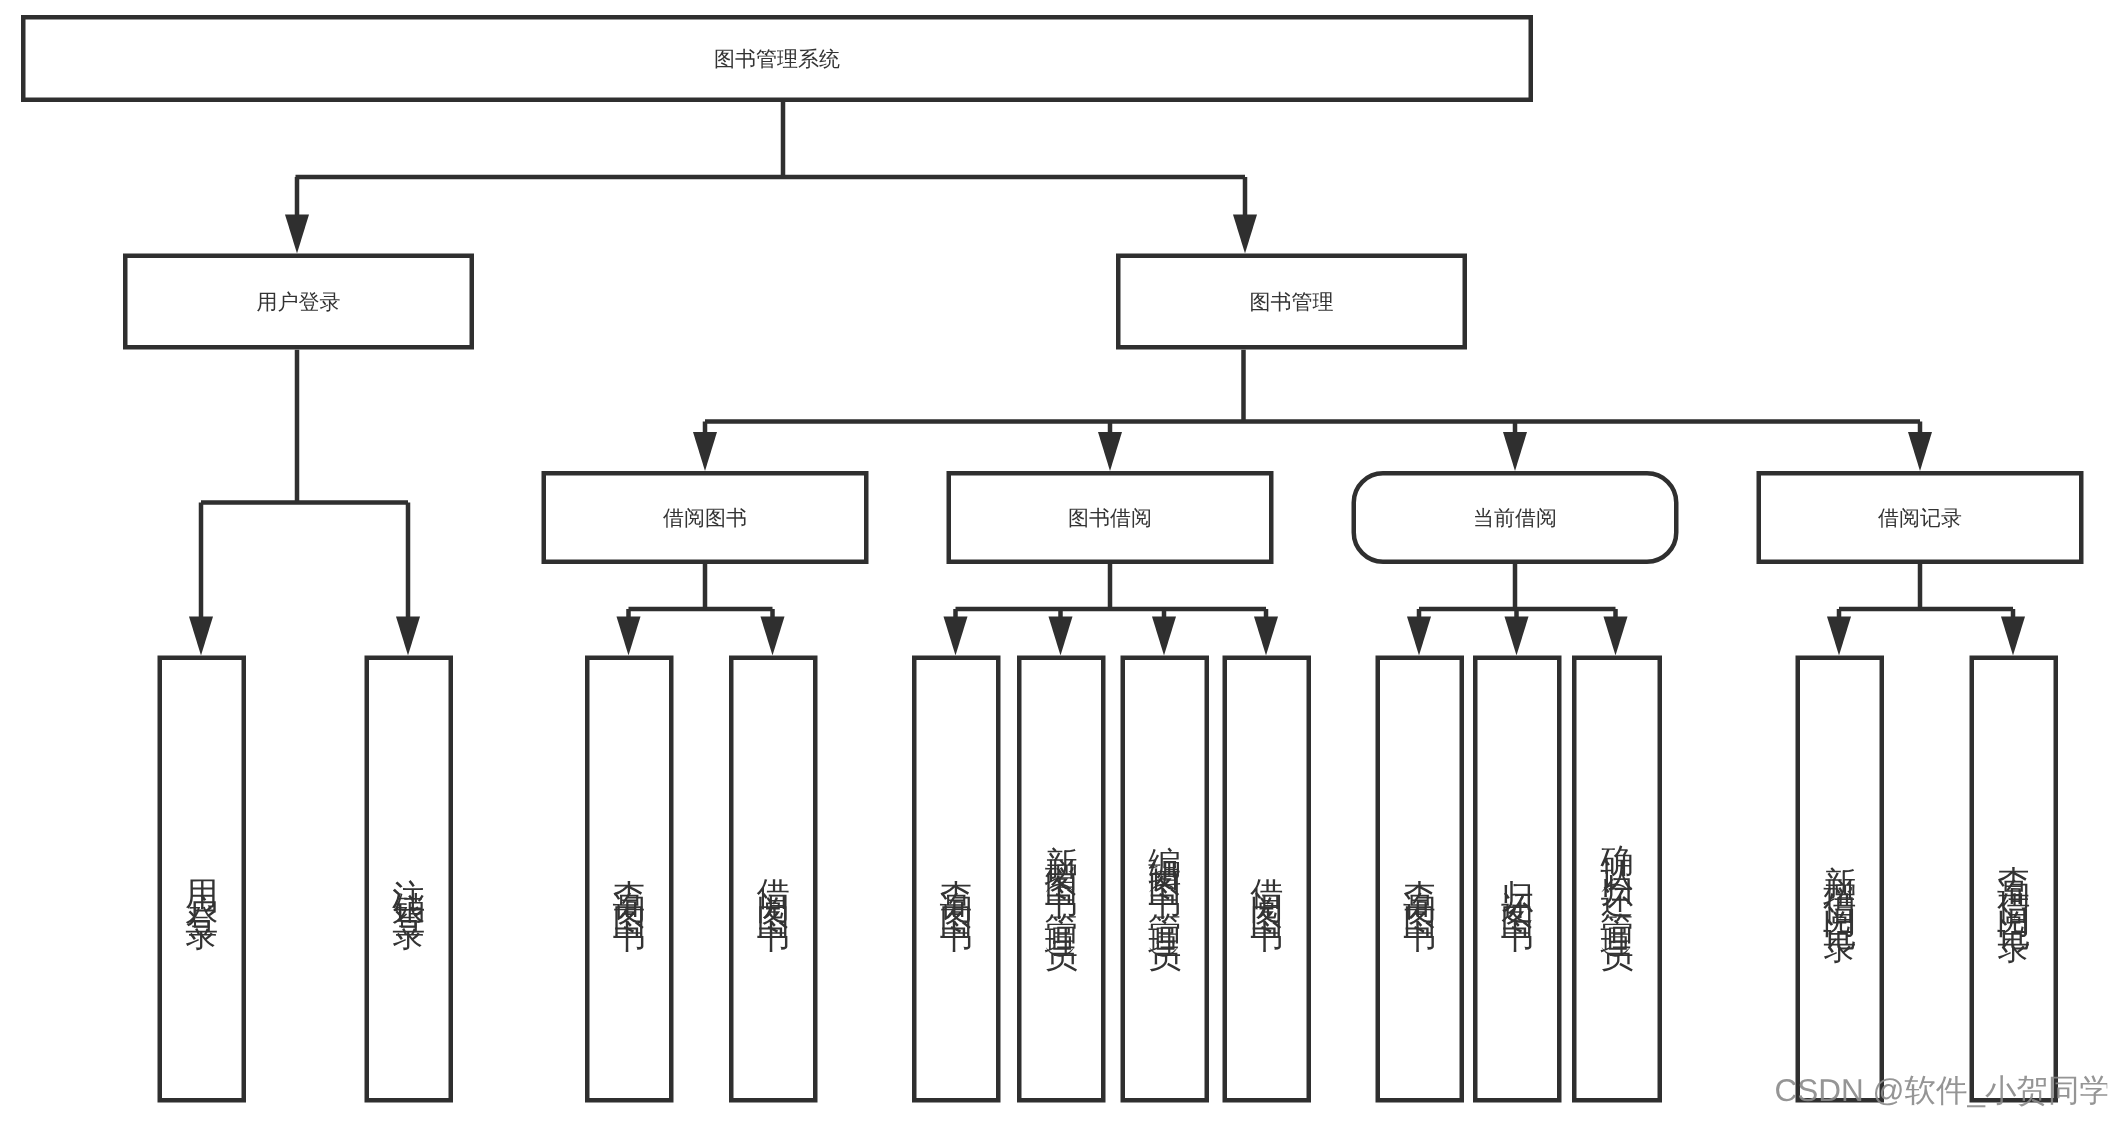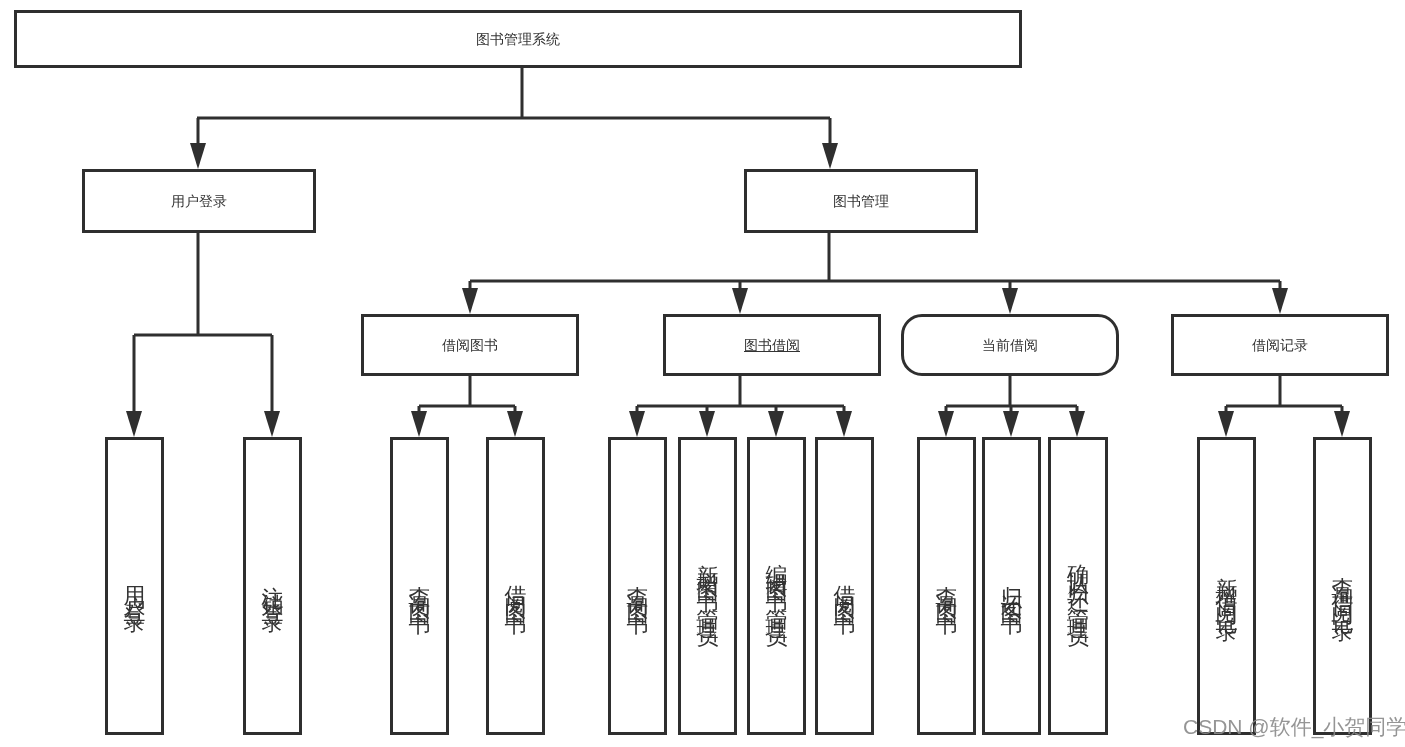--- a/index.html
+++ b/index.html
@@ -126,21 +126,21 @@
   <div class="node lvl2" style="left:82px;">
     <span>用户登录</span>
   </div>
   <div class="node lvl2" style="left:744px;">
     <span>图书管理</span>
   </div>
 
   <div class="node lvl3" style="left:361px;">
     <span>借阅图书</span>
   </div>
-  <div class="node lvl3" style="left:663px;text-decoration:underline;">
+  <div class="node lvl3" style="left:631px;">
     <span>图书借阅</span>
   </div>
   <div class="node lvl3" style="left:901px;border-radius:21px;">
     <span>当前借阅</span>
   </div>
   <div class="node lvl3" style="left:1171px;">
     <span>借阅记录</span>
   </div>
 
   <div class="leaf" style="left:105px;">

